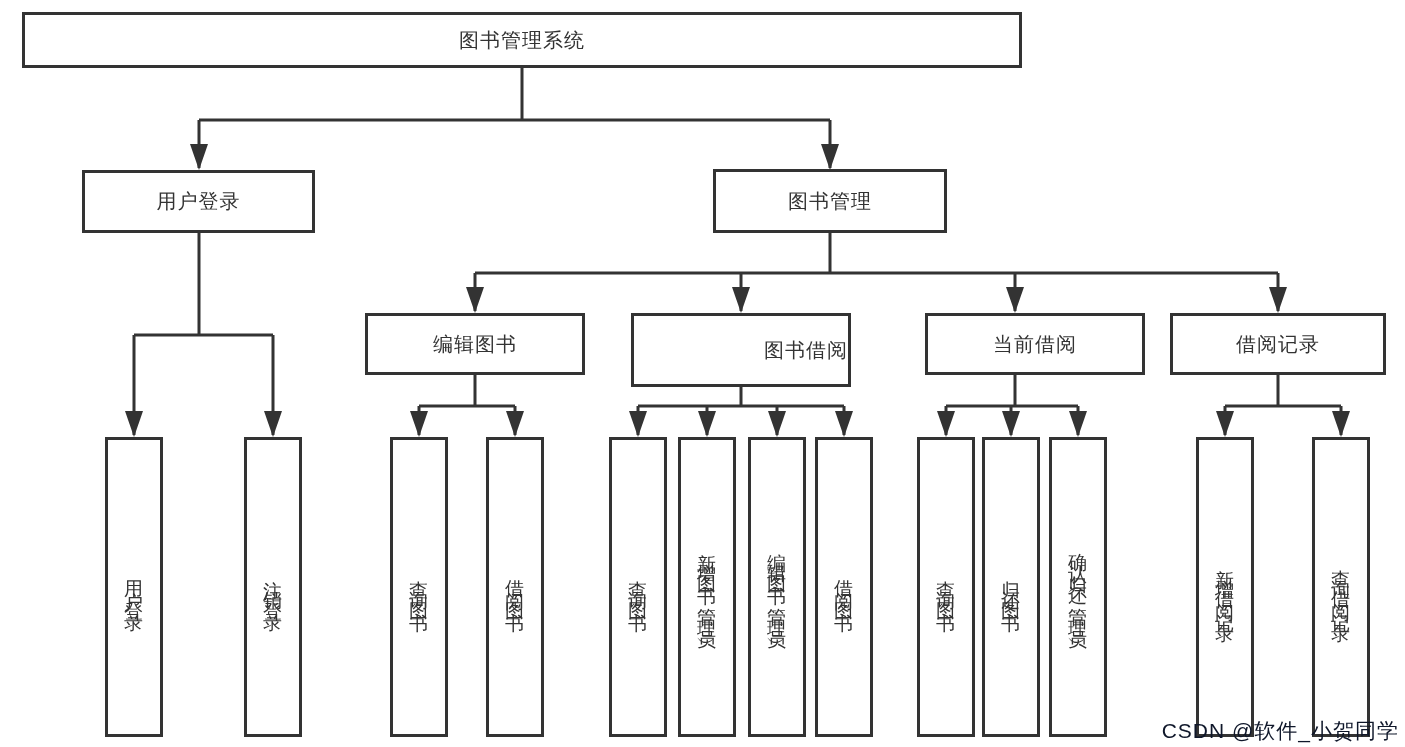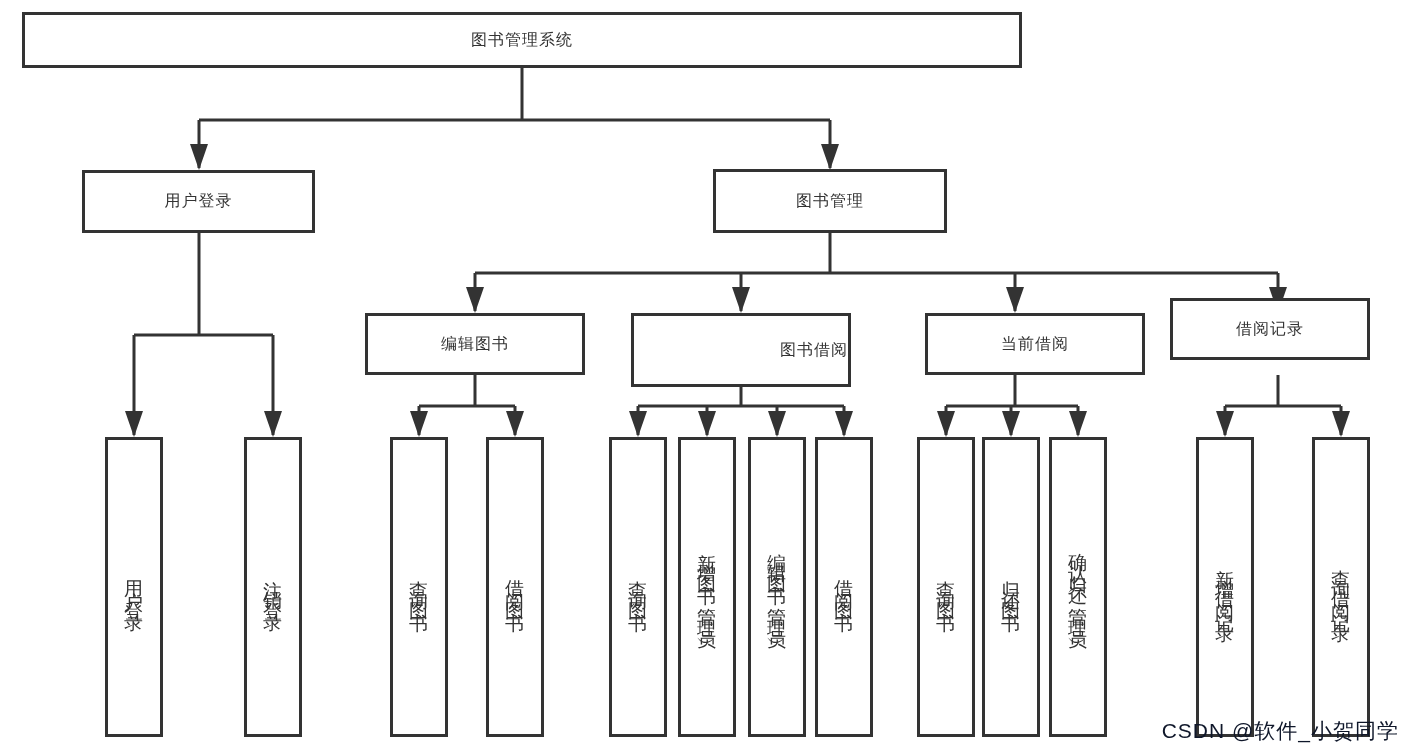--- a/index.html
+++ b/index.html
@@ -16,21 +16,21 @@
   .node {
     position:absolute;
     box-sizing:border-box;
     background:#ffffff;
     border:3px solid #333333;
     display:flex;
     align-items:center;
     justify-content:center;
     color:#333333;
   }
-  .node.h { font-size:16px; letter-spacing:1px; }
+  .node.h { font-size:20px; letter-spacing:1px; }
   .node.v { font-size:19px; }
   .node.v .vtext {
     writing-mode:vertical-rl;
     text-orientation:mixed;
     letter-spacing:11px;
     line-height:1;
   }
   .watermark {
     position:absolute;
     right:6px;
@@ -95,21 +95,21 @@
 
   <div class="node h" style="left:365px; top:313px; width:220px; height:62px;">
     <span>编辑图书</span>
   </div>
   <div class="node h" style="left:631px; top:313px; width:220px; height:74px;justify-content:flex-end;">
     <span>图书借阅</span>
   </div>
   <div class="node h" style="left:905px; top:313px; width:220px; height:62px;margin-left:20px;">
     <span>当前借阅</span>
   </div>
-  <div class="node h" style="left:1170px; top:298px; width:200px; height:62px;">
+  <div class="node h" style="left:1170px; top:313px; width:216px; height:62px;">
     <span>借阅记录</span>
   </div>
 
   <div class="node v" style="left:105px; top:437px; width:58px; height:300px;">
     <span class="vtext">用户登录</span>
   </div>
   <div class="node v" style="left:244px; top:437px; width:58px; height:300px;">
     <span class="vtext">注销登录</span>
   </div>
 

